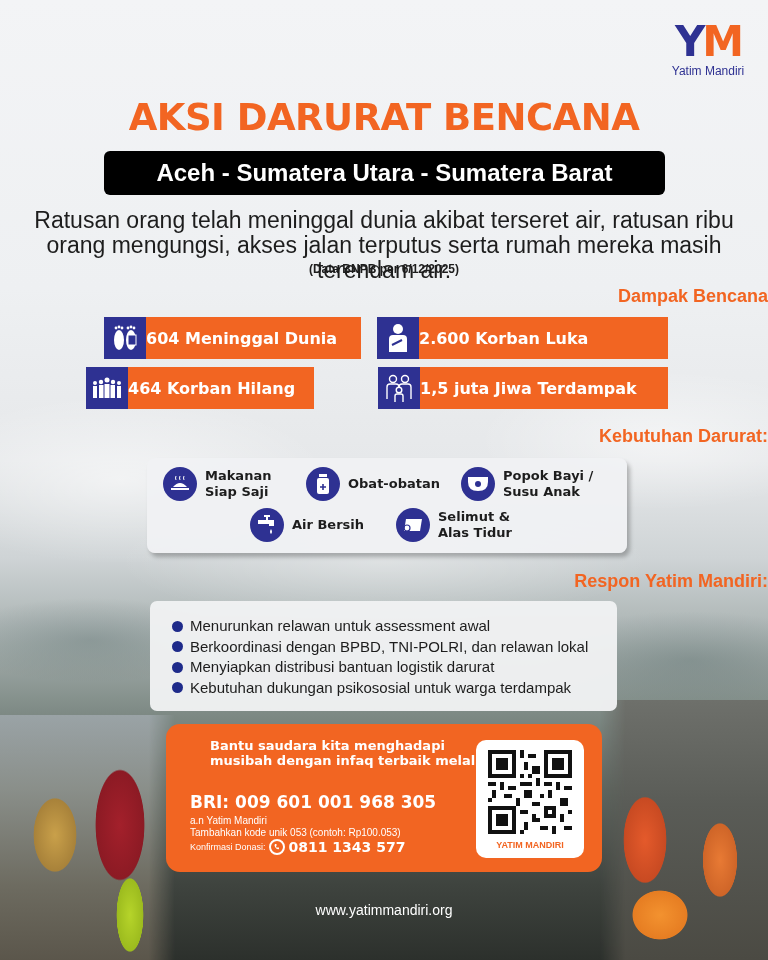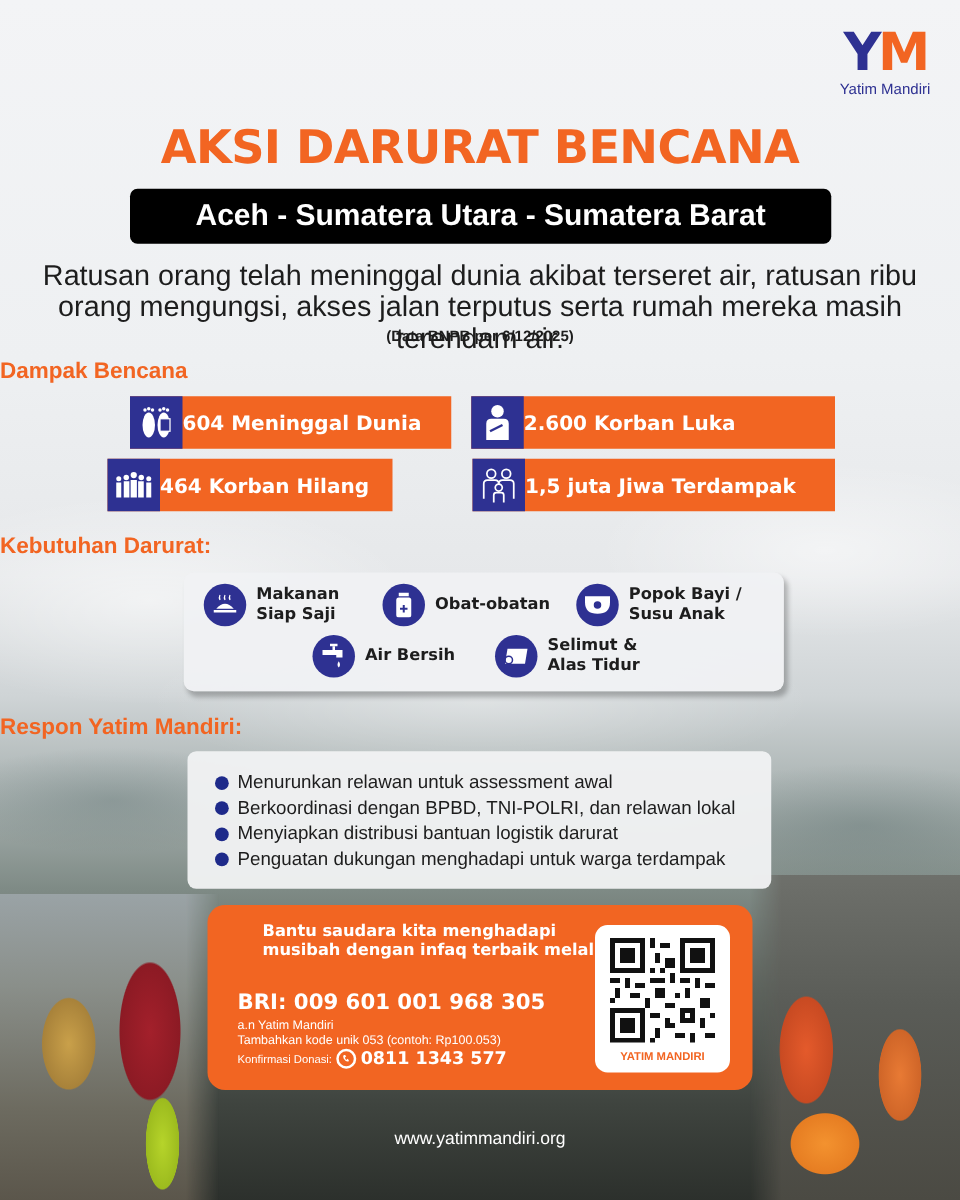--- a/index.html
+++ b/index.html
@@ -34,21 +34,21 @@
   .logo-m { color:#f26522; }
   .logo-text { font-size:12px; color:#2e3192; margin-top:2px; white-space:nowrap; }
 
   .title { position:absolute; left:0; top:96px; width:768px; text-align:center;
     font-family:"DejaVu Sans", sans-serif; font-weight:bold; font-size:37px; color:#f26522; letter-spacing:-0.5px; }
   .region-banner { position:absolute; left:104px; top:151px; width:561px; height:44px; background:#000000; border-radius:6px;
     color:#fff; font-weight:bold; font-size:24px; line-height:44px; text-align:center; }
 
   .lead { position:absolute; left:30px; top:208px; width:708px; text-align:center; font-size:23px; line-height:25px; color:#1d1d1d; }
   .source { position:absolute; left:0; top:262px; width:768px; text-align:center; font-size:12px; font-weight:bold; color:#1d1d1d; }
-  .section-h { position:absolute; left:0; width:768px; text-align:left; font-weight:bold; font-size:18px; color:#f26522; }
+  .section-h { position:absolute; left:0; width:768px; text-align:right; font-weight:bold; font-size:18px; color:#f26522; }
 
   .stat { position:absolute; height:42px; background:#f26522; display:flex; align-items:center; }
   .stat .ico { width:42px; height:42px; background:#2e3192; display:flex; align-items:center; justify-content:center; flex:none; }
   .stat .lbl { color:#fff; font-family:"DejaVu Sans", sans-serif; font-weight:bold; font-size:16px; white-space:nowrap; }
 
   .needs-box { position:absolute; left:147px; top:458px; width:480px; height:95px; background:rgba(240,241,243,0.95); border-radius:8px;
     box-shadow: 3px 4px 4px rgba(0,0,0,0.25); }
   .need { position:absolute; display:flex; align-items:center; }
   .need .circ { width:34px; height:34px; border-radius:50%; background:#2e3192; display:flex; align-items:center; justify-content:center; flex:none; }
   .need .nlbl { margin-left:8px; font-family:"DejaVu Sans", sans-serif; font-weight:bold; font-size:13px; line-height:16px; color:#1d1d1d; white-space:nowrap; }
@@ -228,21 +228,21 @@
   <div class="resp-item">
       <span class="dot"></span>
       <span>Berkoordinasi dengan BPBD, TNI-POLRI, dan relawan lokal</span>
     </div>
   <div class="resp-item">
       <span class="dot"></span>
       <span>Menyiapkan distribusi bantuan logistik darurat</span>
     </div>
   <div class="resp-item">
       <span class="dot"></span>
-      <span>Penguatan dukungan menghadapi untuk warga terdampak</span>
+      <span>Kebutuhan dukungan psikososial untuk warga terdampak</span>
     </div>
 </div>
 
 <div class="donate">
   <div class="d1">Bantu saudara kita menghadapi musibah dengan infaq terbaik melalui:</div>
   <div class="d-bank" style="top:68px">BRI: 009 601 001 968 305</div>
   <div class="d-small" style="top:91px">a.n Yatim Mandiri</div>
   <div class="d-small" style="top:103px">Tambahkan kode unik 053 (contoh: Rp100.053)</div>
   <div class="d-conf">
     <span class="cl">Konfirmasi Donasi:</span>

